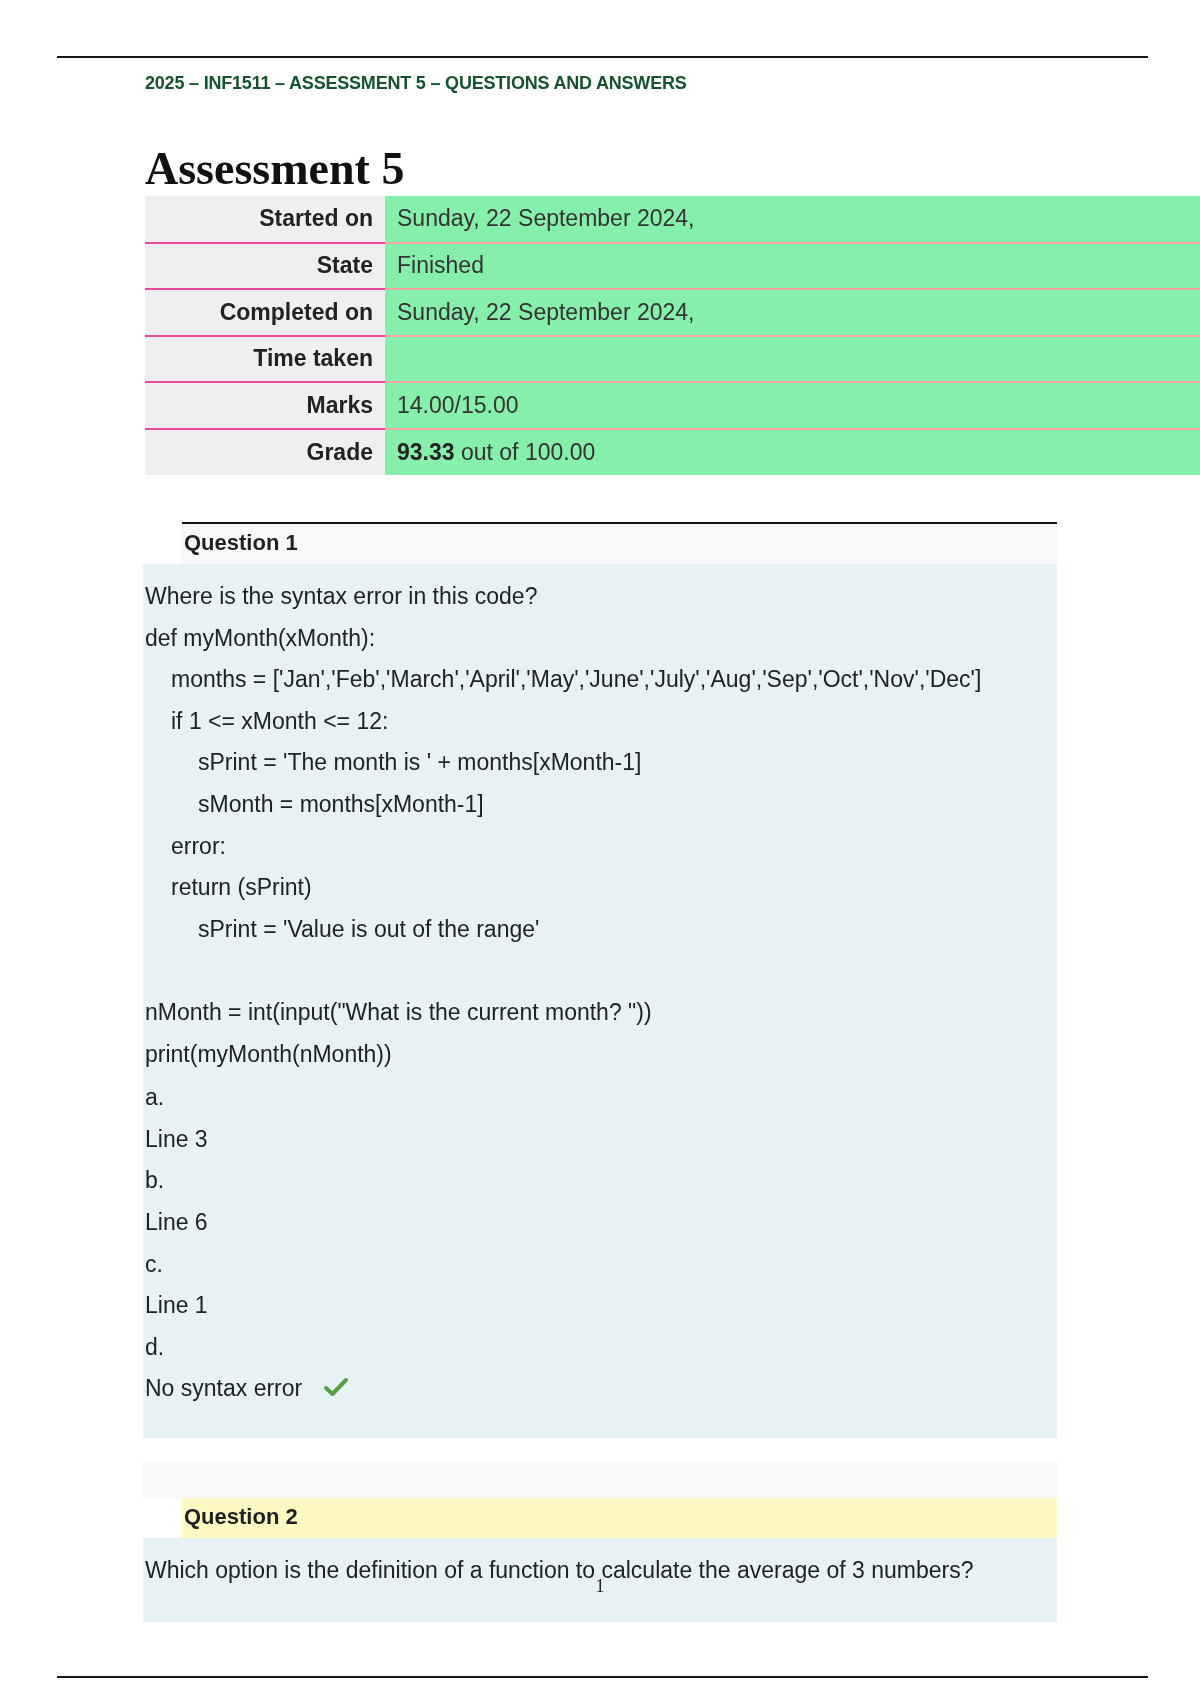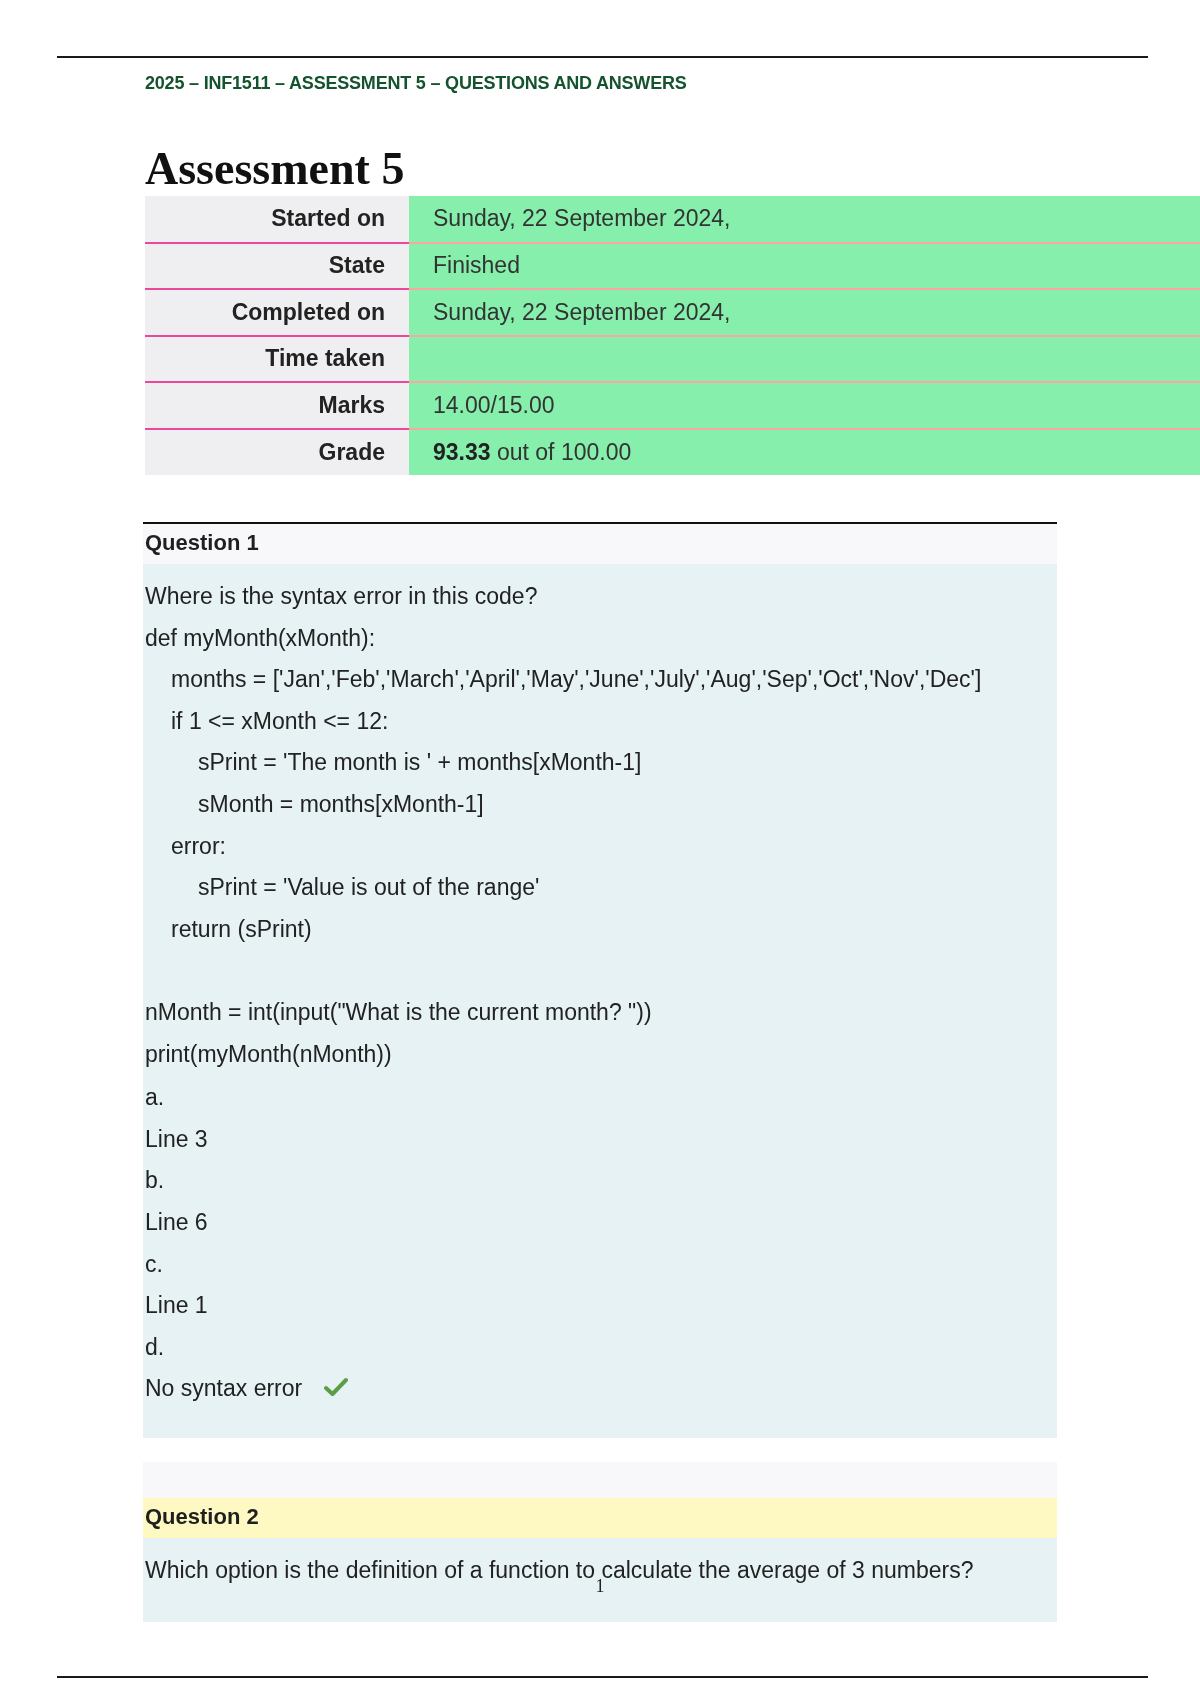--- a/index.html
+++ b/index.html
@@ -18,36 +18,36 @@
     position: absolute; left: 145px; top: 146px; margin: 0;
     font-family: "Liberation Serif", "DejaVu Serif", serif; font-weight: bold;
     font-size: 46px; color: #111; line-height: 1; text-align: center;
   }
   .summary {
     position: absolute; left: 145px; top: 196px; width: 1055px;
     border-collapse: collapse; font-size: 23px;
   }
   .summary tr { height: 46.5px; }
   .summary tr + tr td { border-top: 2px solid #fca5a5; }
-  .summary th, .summary td { padding: 0 24px; vertical-align: middle; }
+  .summary th, .summary td { padding: 0 12px; vertical-align: middle; }
   .summary th {
     width: 216px; text-align: right; font-weight: bold; background: #efeff1; color: #222;
     border-top: 2px solid #ec4899;
   }
   .summary tr:first-child th { border-top: none; }
   .summary td { background: #86efac; color: #333; }
   .summary .grade-bold { font-weight: bold; color: #222; }
 
   .question {
     position: absolute; left: 143px; width: 914px;
   }
   .q1 { top: 522px; }
   .q-head {
     border-top: 2px solid #111; background: #f8f8fa; padding: 4px 2px 4px 2px;
-    font-weight: bold; font-size: 22px; height: 32px; line-height: 30px;
+    font-weight: bold; font-size: 22px; height: 32px; line-height: 30px; margin-left: 39px;
   }
   .q-body { background: #e7f2f4; padding: 12px 2px 0 2px; font-size: 23px; color: #222; }
   .line { height: 41.6px; line-height: 41.6px; white-space: pre; }
   .ind1 { padding-left: 26px; }
   .ind2 { padding-left: 53px; }
   .blank { height: 41.6px; }
   .answers { padding-top: 2px; padding-bottom: 28px; }
   .ans-letter, .ans-text { height: 41.6px; line-height: 41.6px; }
   .check { display: inline-block; margin-left: 22px; vertical-align: middle; }
 
@@ -100,22 +100,22 @@
 <div class="question q1">
   <div class="q-head">Question 1</div>
   <div class="q-body">
     <div class="line">Where is the syntax error in this code?</div>
     <div class="line">def myMonth(xMonth):</div>
     <div class="line ind1">months = ['Jan','Feb','March','April','May','June','July','Aug','Sep','Oct','Nov','Dec']</div>
     <div class="line ind1">if 1 &lt;= xMonth &lt;= 12:</div>
     <div class="line ind2">sPrint = 'The month is ' + months[xMonth-1]</div>
     <div class="line ind2">sMonth = months[xMonth-1]</div>
     <div class="line ind1">error:</div>
+    <div class="line ind1">return (sPrint)</div>
     <div class="line ind2">sPrint = 'Value is out of the range'</div>
-    <div class="line ind1">return (sPrint)</div>
     <div class="blank"></div>
     <div class="line">nMonth = int(input("What is the current month? "))</div>
     <div class="line">print(myMonth(nMonth))</div>
 
     <div class="answers">
       <div class="ans-letter">a.</div>
       <div class="ans-text">Line 3</div>
       <div class="ans-letter">b.</div>
       <div class="ans-text">Line 6</div>
       <div class="ans-letter">c.</div>

